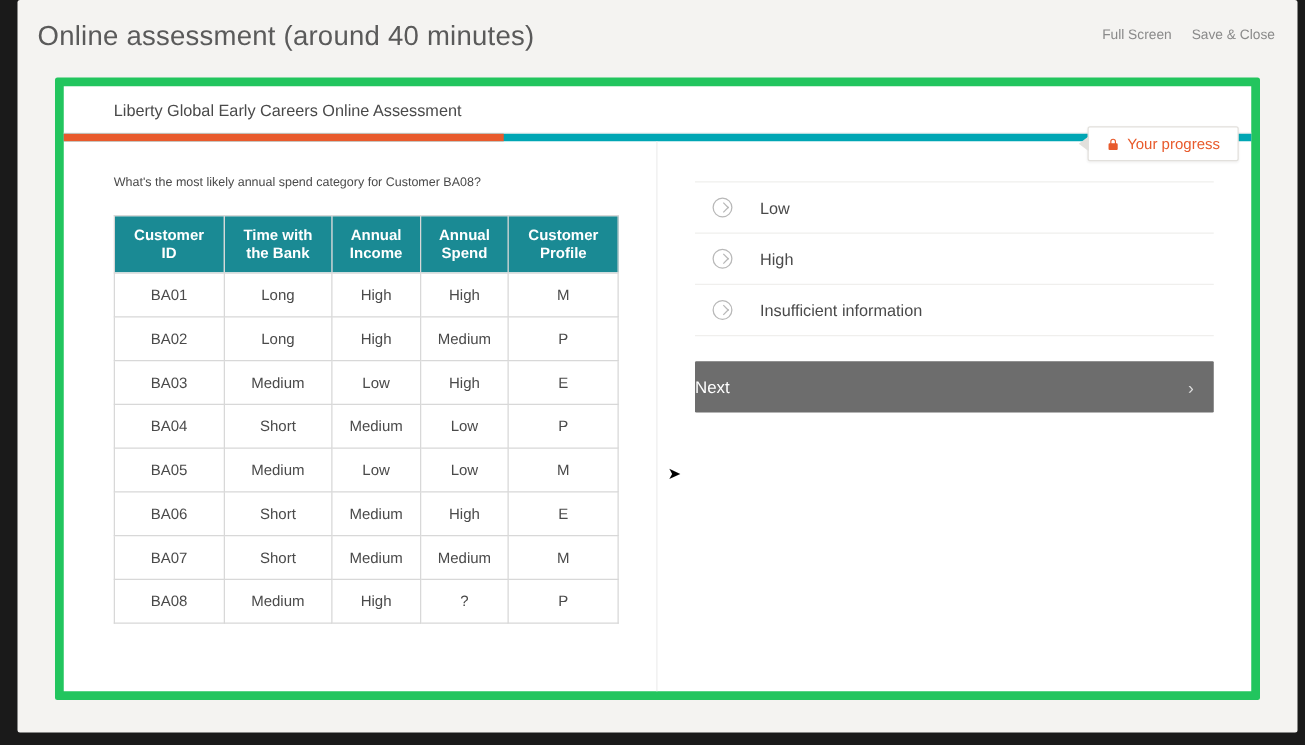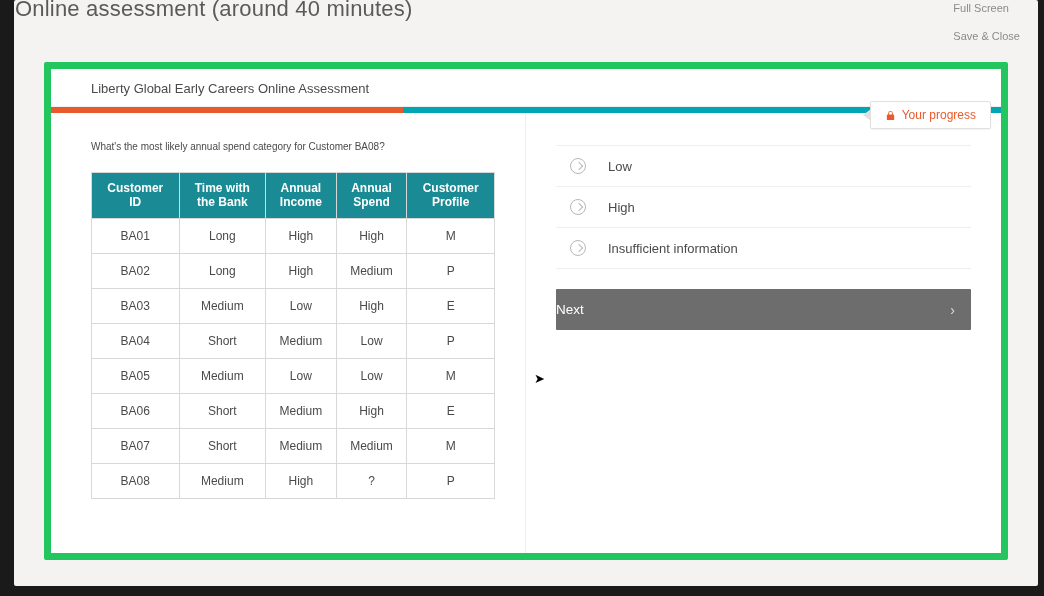--- a/index.html
+++ b/index.html
@@ -13,36 +13,36 @@
     position: absolute;
     left: 14px; top: 0; right: 6px; bottom: 10px;
     background: #f4f3f1;
     border-radius: 2px;
     overflow: hidden;
   }
   .topbar {
     display: flex;
     align-items: flex-start;
     justify-content: space-between;
-    padding: 0 18px 10px 1px;
+    padding: 0 18px 10px 16px;
+    margin-top: 20px;
   }
   .page-title {
     font-size: 22px;
     font-weight: 400;
     color: #5a5a5a;
     letter-spacing: 0.2px;
     margin-top: -4px;
   }
   .top-actions {
     display: flex;
     gap: 16px;
     font-size: 11px;
     color: #8a8a8a;
     margin-top: 2px;
-    flex-direction: column;
   }
   .top-actions span { cursor: pointer; }
   .assessment-area {
     margin: 10px 30px 0 30px;
     background: #ffffff;
     border: 7px solid #22c55e;
     border-radius: 2px;
   }
   .assess-header {
     padding: 12px 40px 10px 40px;

